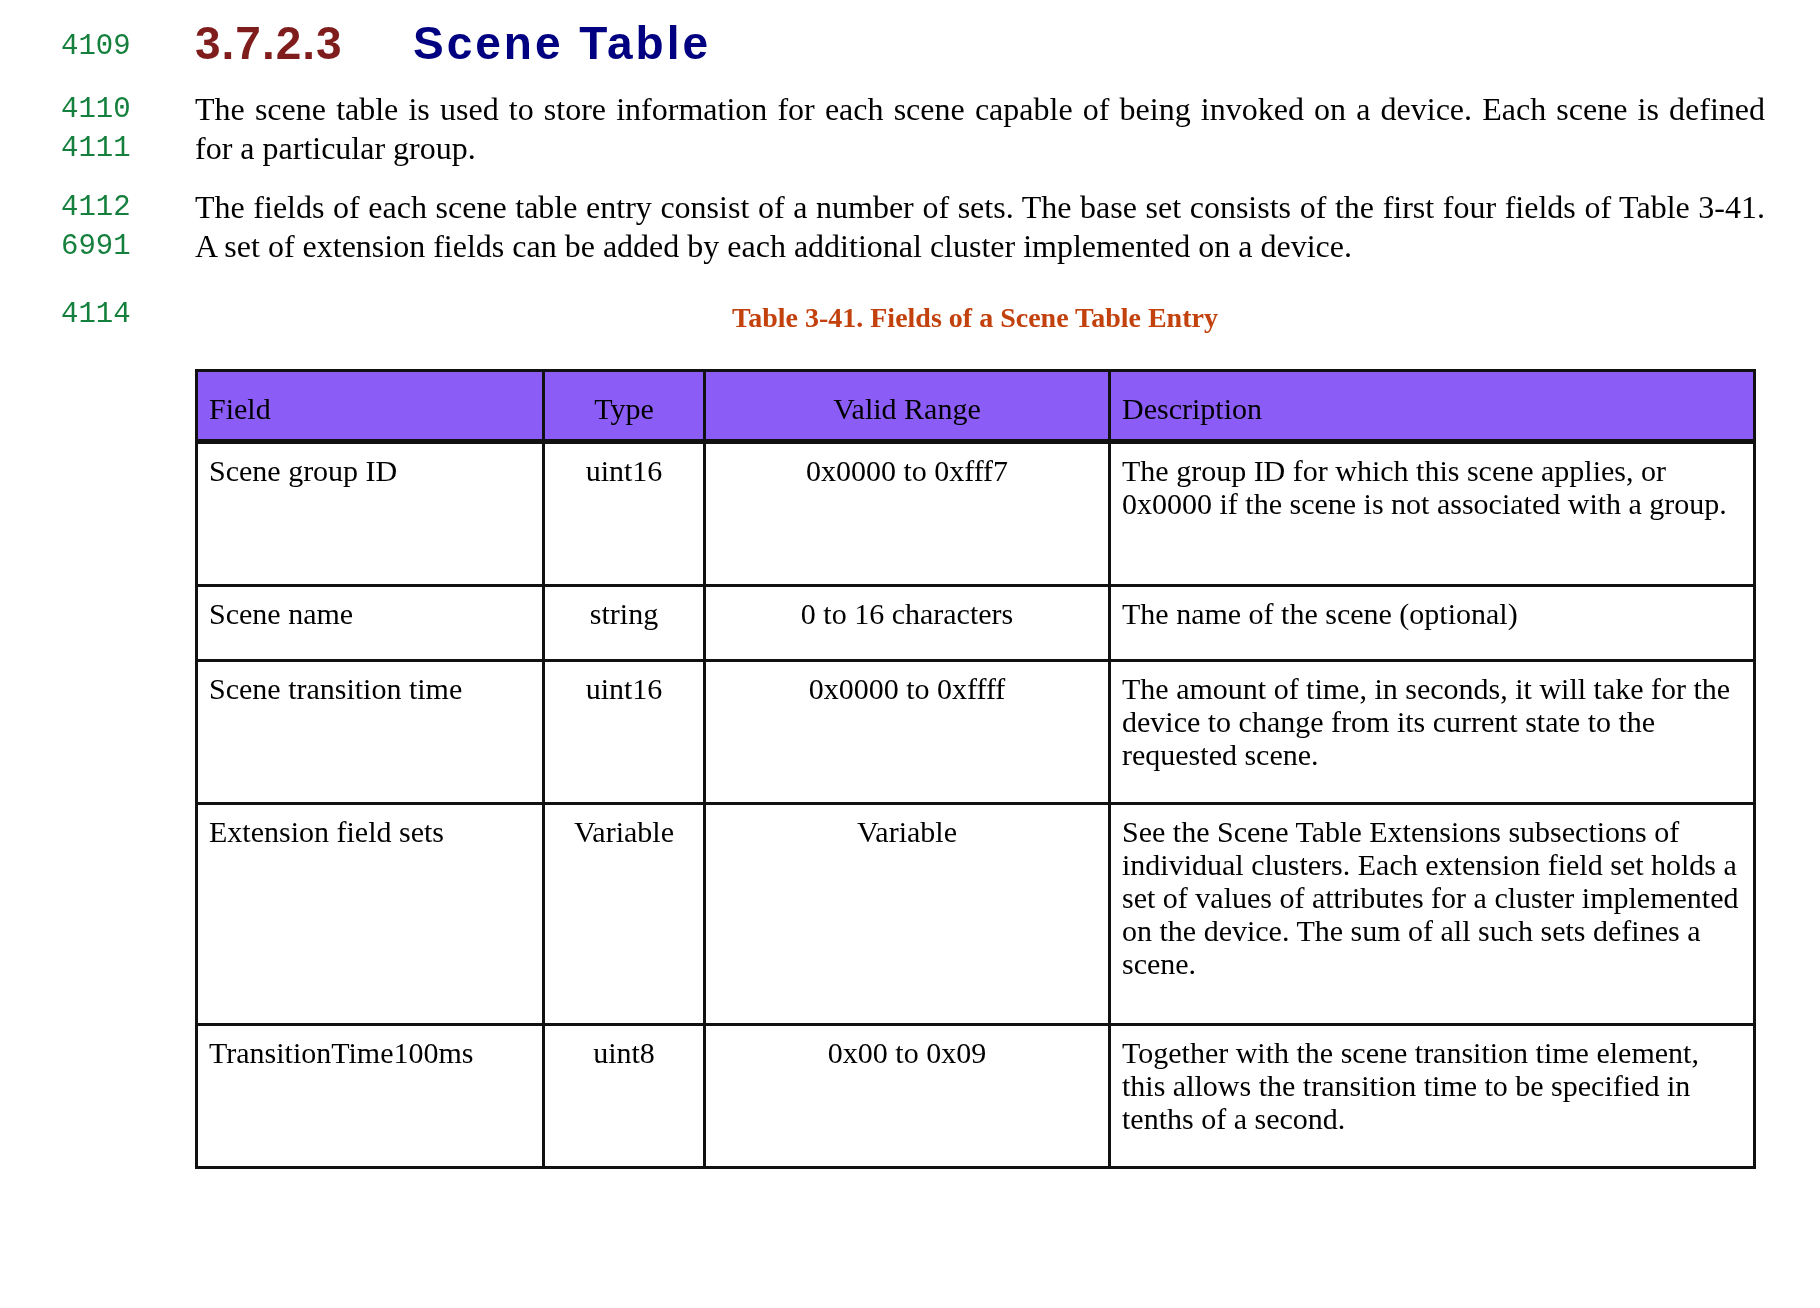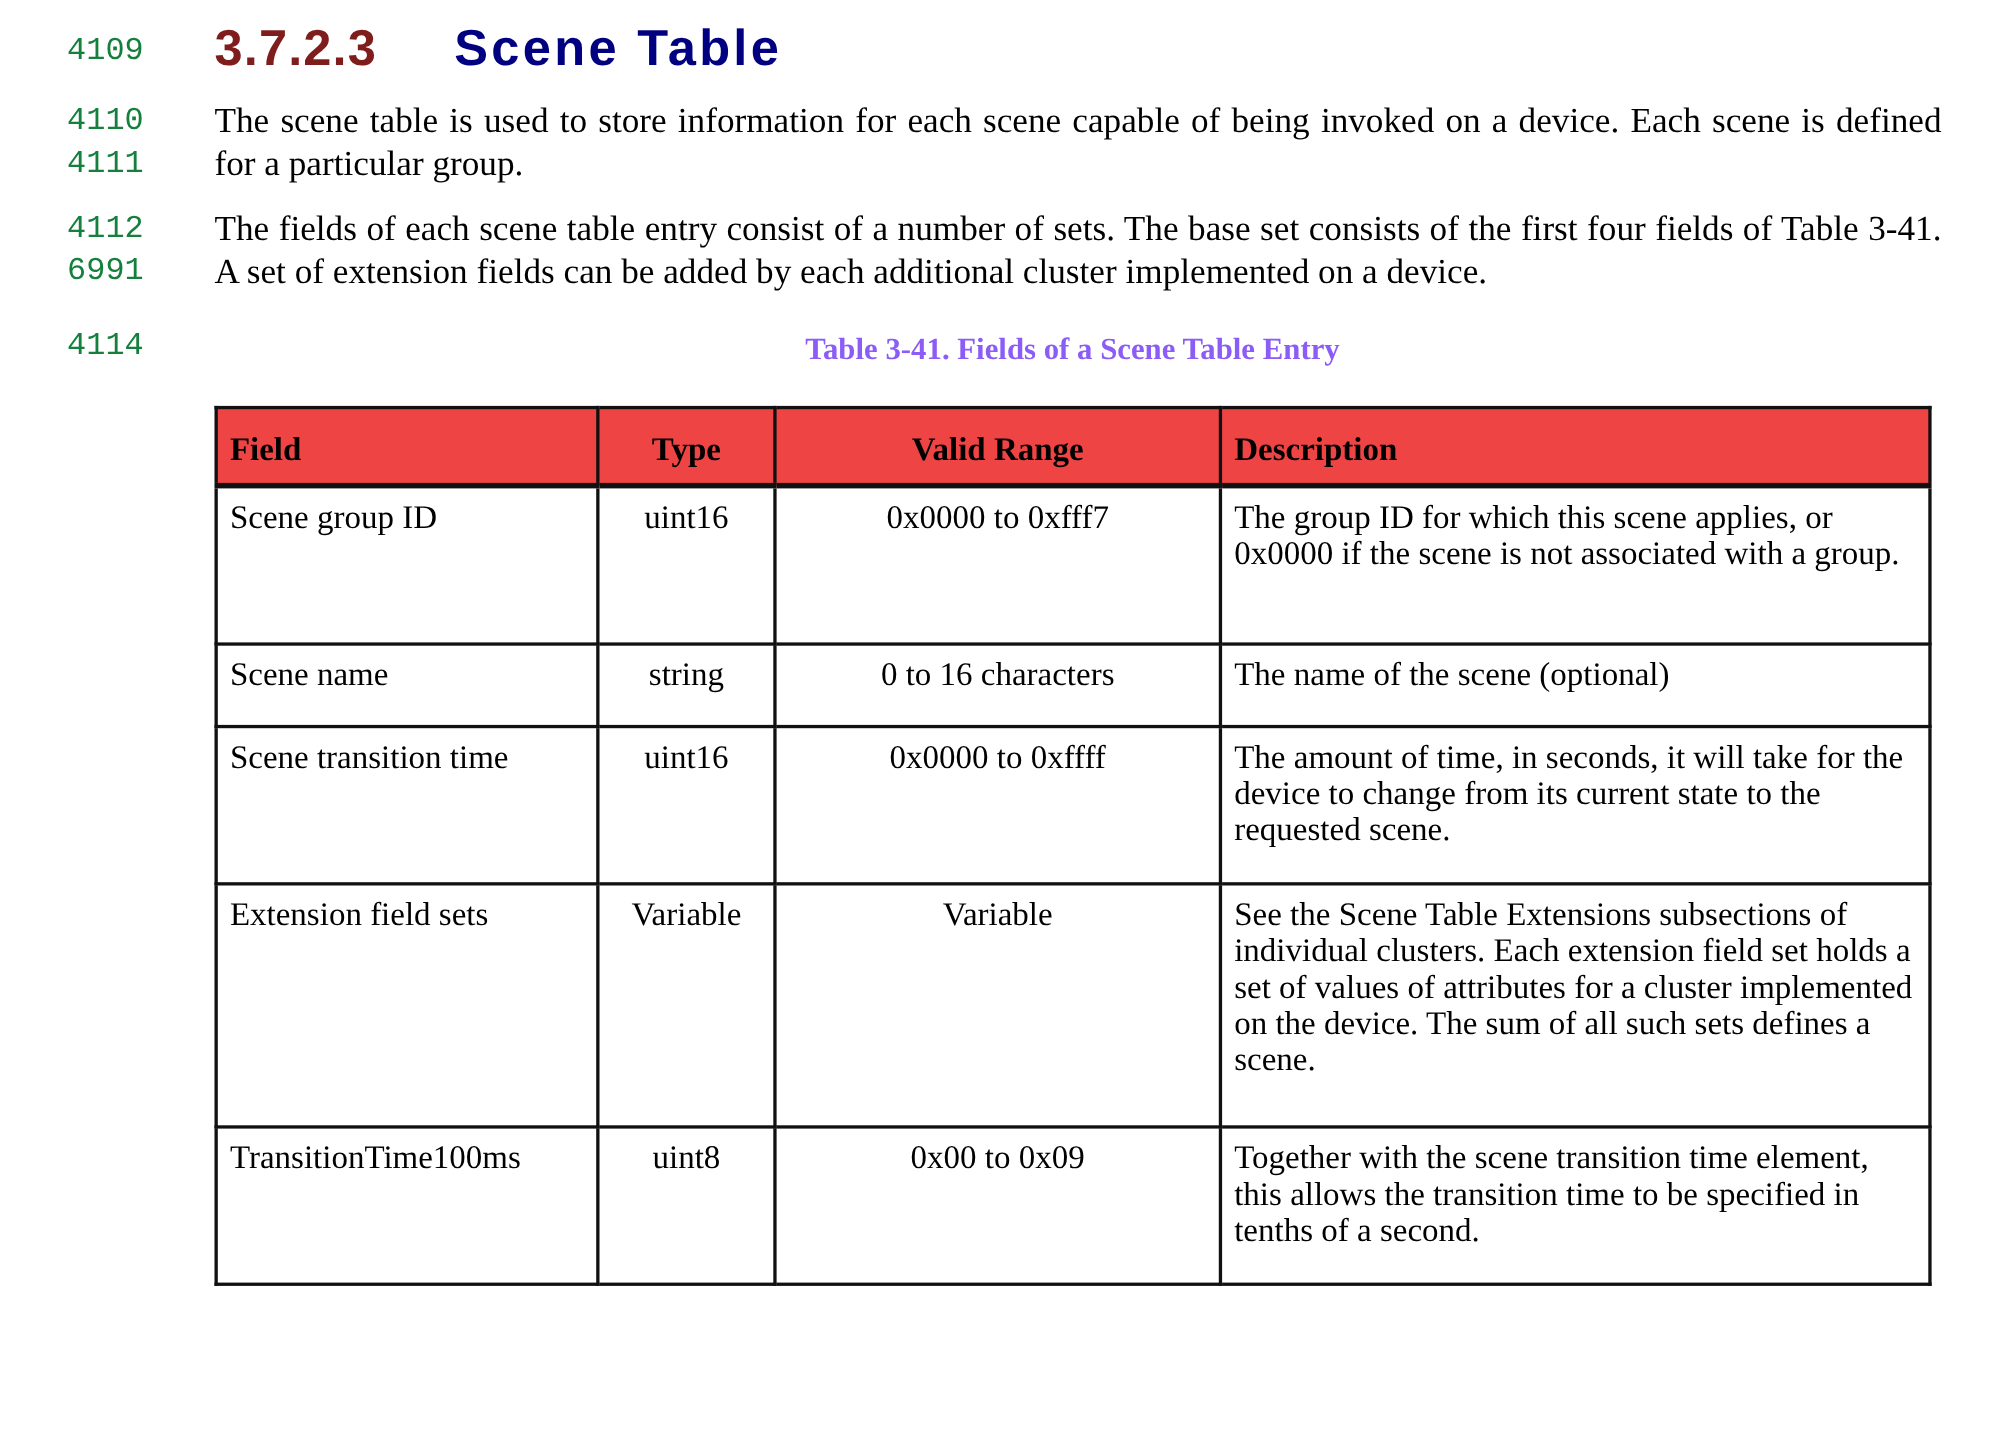--- a/index.html
+++ b/index.html
@@ -21,37 +21,37 @@
   }
   .para {
     position: absolute; left: 195px; width: 1570px;
     font-family: Liberation Serif, serif;
     font-size: 32px; line-height: 39px; color: #000;
     text-align: justify; text-align-last: left;
   }
   .caption {
     position: absolute; left: 195px; width: 1560px; top: 302px;
     font-family: "Liberation Serif", serif; font-weight: bold;
-    font-size: 28px; color: #8b5cf6; text-align: center; line-height: 32px;
+    font-size: 28px; color: #c2410c; text-align: center; line-height: 32px;
   }
   table.scene {
     position: absolute; left: 195px; top: 369px;
     width: 1561px; border-collapse: collapse;
     font-family: "Liberation Serif", "DejaVu Serif", serif;
     font-size: 30px; color: #000;
     border: 3px solid #111;
   }
   table.scene th, table.scene td {
     border: 3px solid #111;
     vertical-align: top;
     padding: 10px 11px 8px 11px;
     line-height: 33px;
   }
   table.scene thead th {
-    background: #ef4444; font-weight: bold; padding-top: 20px; padding-bottom: 14px;
+    background: #8b5cf6; font-weight: normal; padding-top: 20px; padding-bottom: 14px;
     border-bottom: 5px solid #111;
   }
   th.c-field, td.c-field { text-align: left; width: 322px; }
   th.c-type, td.c-type { text-align: center; width: 136px; }
   th.c-range, td.c-range { text-align: center; width: 380px; }
   th.c-desc, td.c-desc { text-align: left; }
   tr.r1 td { height: 122px; }
   tr.r2 td { height: 84px; }
   tr.r3 td { height: 54px; }
   tr.r4 td { height: 122px; }

